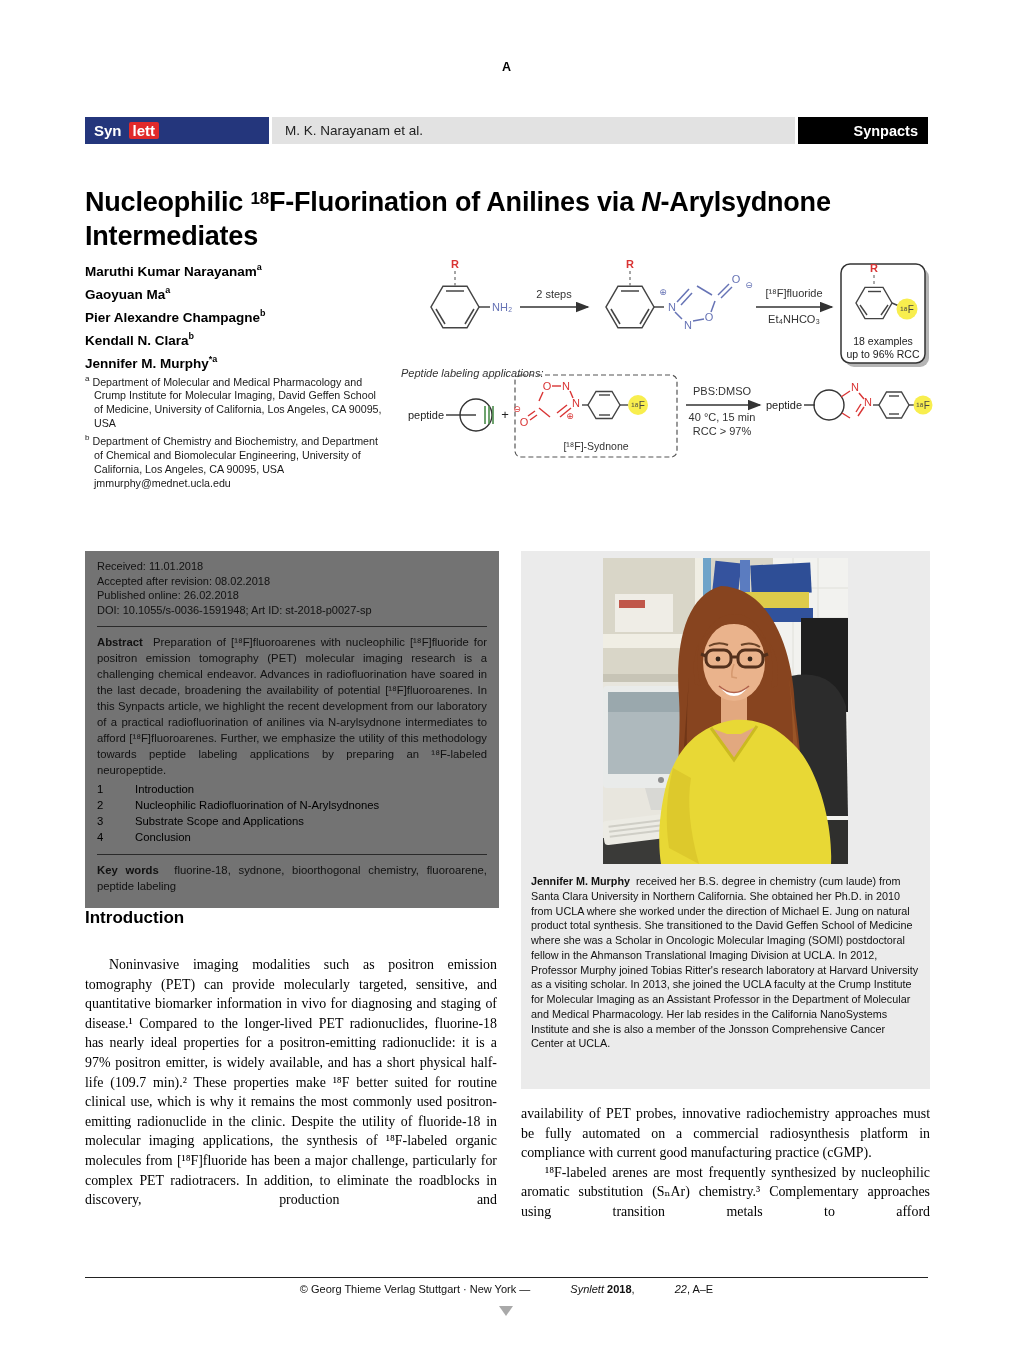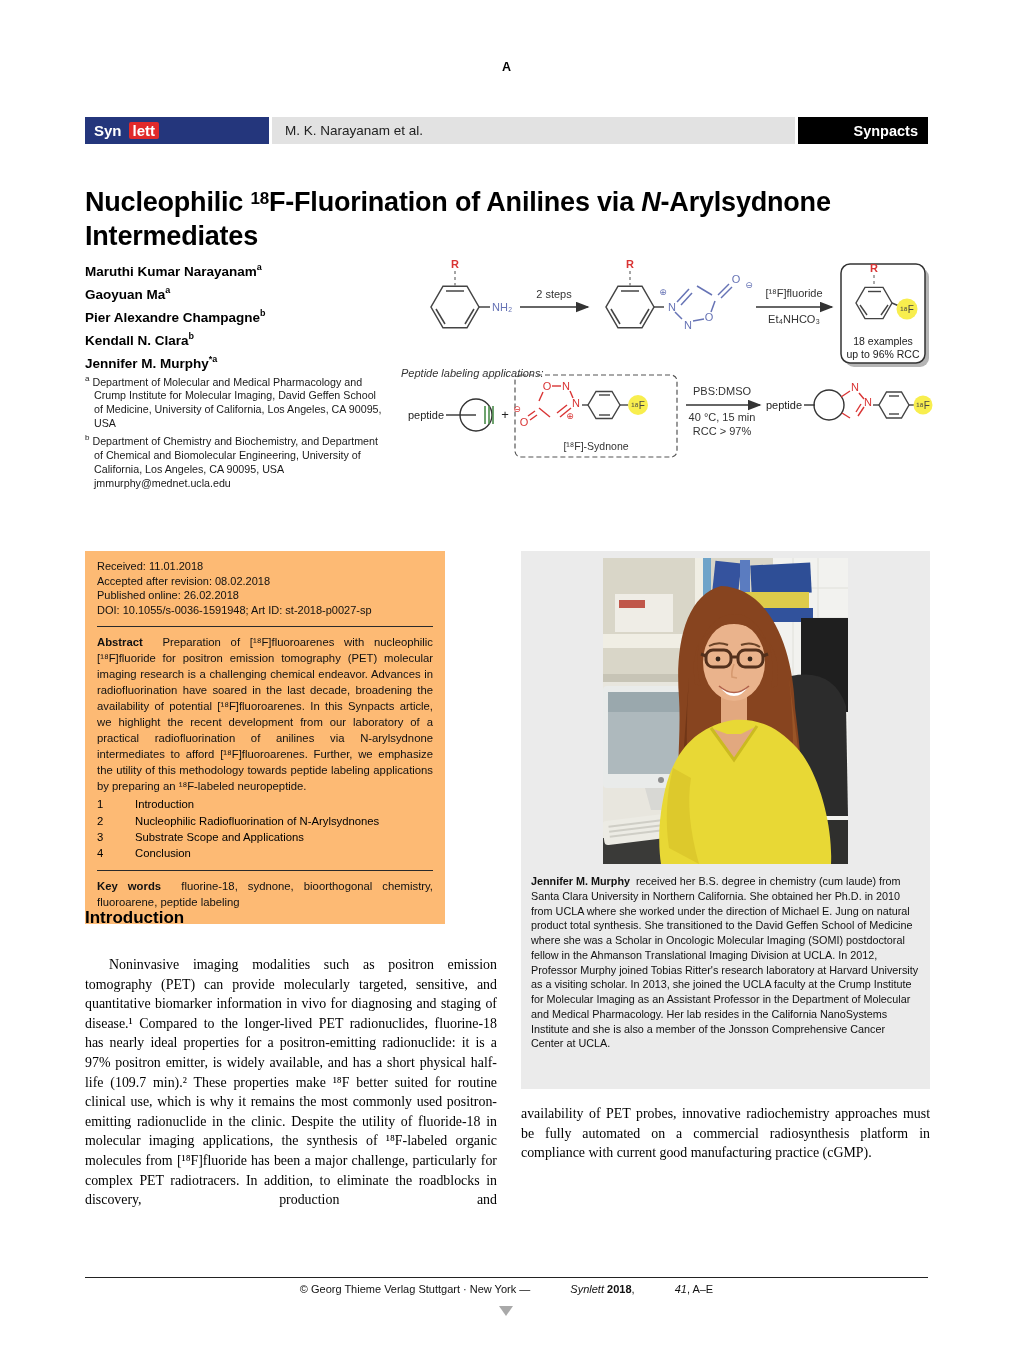--- a/index.html
+++ b/index.html
@@ -22,21 +22,21 @@
          line-height:1.25;letter-spacing:-0.2px;}
   .title .sup{font-size:17px;vertical-align:7px;}
   .title .it{font-style:italic;}
   .authors{position:absolute;left:85px;top:258px;font-size:13.5px;font-weight:bold;line-height:19.5px;}
   .authors sup{font-size:9px;font-weight:bold;}
   .affils{position:absolute;left:85px;top:372px;width:302px;font-size:10.7px;line-height:13.9px;color:#1a1a1a;}
   .affil{padding-left:9px;text-indent:-9px;}
   .affil sup{font-size:8px;}
   .email{margin-top:1px;padding-left:9px;}
   
-  .leftbox{position:absolute;left:85px;top:551px;width:360px;background:#fdba74;
+  .leftbox{position:absolute;left:85px;top:551px;width:414px;background:#737373;
            box-sizing:border-box;padding:8px 12px 13px;}
   .meta{font-size:11px;line-height:14.6px;color:#111;}
   .rule{border-top:1.3px solid #2a2a2a;margin:9px 0 8px;}
   .abstract,.keywords{font-size:11.3px;line-height:15.9px;text-align:justify;color:#111;}
   .lbl{font-weight:bold;}
   .toc{margin-top:2px;}
   .toc-row{display:flex;font-size:11.3px;line-height:16.2px;}
   .toc-num{width:38px;flex:none;}
   .rightbox{position:absolute;left:521px;top:551px;width:409px;height:538px;background:#ebebeb;
             box-sizing:border-box;padding:7px 10px;}
@@ -340,19 +340,20 @@
     <div class="bio"><span class="lbl">Jennifer M. Murphy</span>&nbsp;&nbsp;<span>received her B.S. degree in chemistry (cum laude) from Santa Clara University in Northern California. She obtained her Ph.D. in 2010 from UCLA where she worked under the direction of Michael E. Jung on natural product total synthesis. She transitioned to the David Geffen School of Medicine where she was a Scholar in Oncologic Molecular Imaging (SOMI) postdoctoral fellow in the Ahmanson Translational Imaging Division at UCLA. In 2012, Professor Murphy joined Tobias Ritter's research laboratory at Harvard University as a visiting scholar. In 2013, she joined the UCLA faculty at the Crump Institute for Molecular Imaging as an Assistant Professor in the Department of Molecular and Medical Pharmacology. Her lab resides in the California NanoSystems Institute and she is also a member of the Jonsson Comprehensive Cancer Center at UCLA.</span></div>
   </div>
 
   <div class="introblock">
     <h2>Introduction</h2>
     <p class="bodytext indent jlast" style="margin:0;">Noninvasive imaging modalities such as positron emission tomography (PET) can provide molecularly targeted, sensitive, and quantitative biomarker information in vivo for diagnosing and staging of disease.¹ Compared to the longer-lived PET radionuclides, fluorine-18 has nearly ideal properties for a positron-emitting radionuclide: it is a 97% positron emitter, is widely available, and has a short physical half-life (109.7 min).² These properties make ¹⁸F better suited for routine clinical use, which is why it remains the most commonly used positron-emitting radionuclide in the clinic. Despite the utility of fluoride-18 in molecular imaging applications, the synthesis of ¹⁸F-labeled organic molecules from [¹⁸F]fluoride has been a major challenge, particularly for complex PET radiotracers. In addition, to eliminate the roadblocks in discovery, production and</p>
   </div>
 
   <div class="rightcol">
     <p class="bodytext">availability of PET probes, innovative radiochemistry approaches must be fully automated on a commercial radiosynthesis platform in compliance with current good manufacturing practice (cGMP).</p>
+    <p class="bodytext indent jlast">¹⁸F-labeled arenes are most frequently synthesized by nucleophilic aromatic substitution (SₙAr) chemistry.³ Complementary approaches using transition metals to afford</p>
   </div>
 
   <div class="footer-rule"></div>
-  <div class="footer-text"><span>© Georg Thieme Verlag  Stuttgart · New York — </span><span class="it">Synlett</span><span class="b"> 2018</span><span>, </span><span class="it">41</span><span>, A–E</span></div>
+  <div class="footer-text"><span>© Georg Thieme Verlag  Stuttgart · New York — </span><span class="it">Synlett</span><span class="b"> 2018</span><span>, </span><span class="it">22</span><span>, A–E</span></div>
   <div class="footer-tri"></div>
 
 </div>
 
 </body></html>

